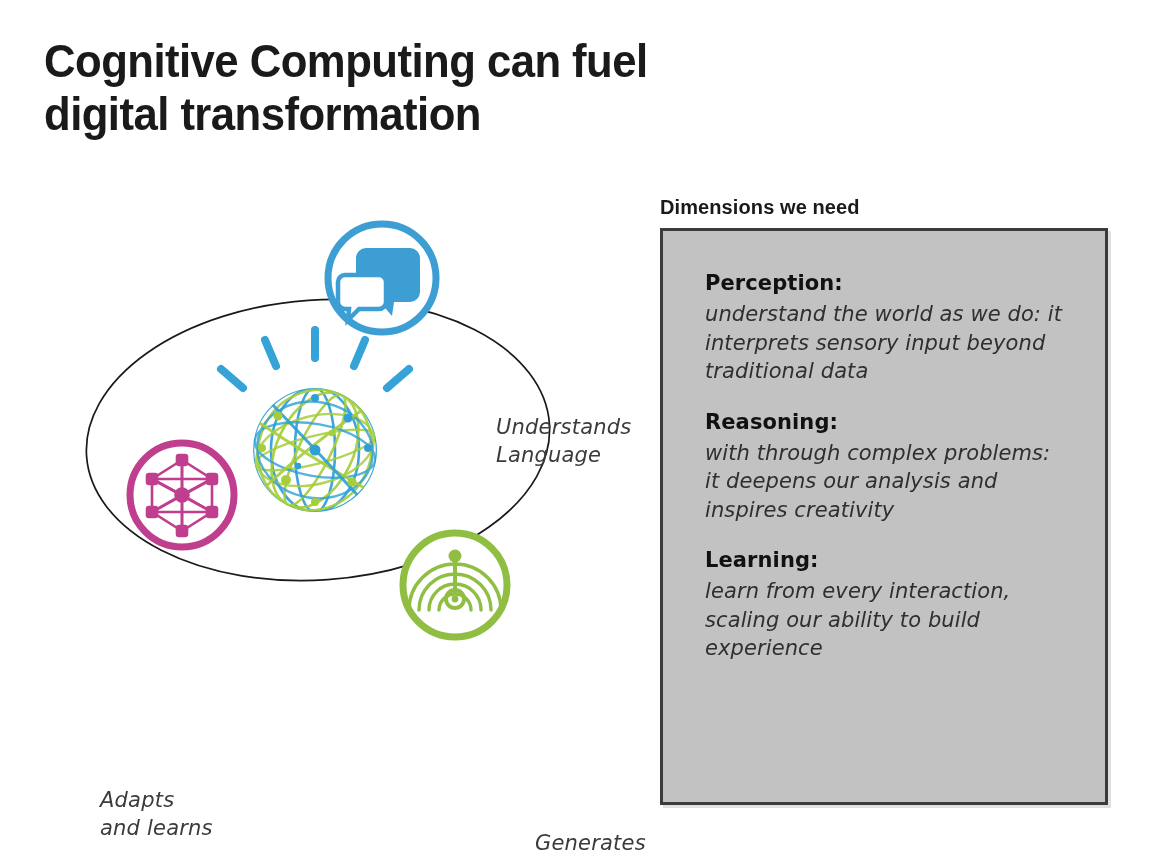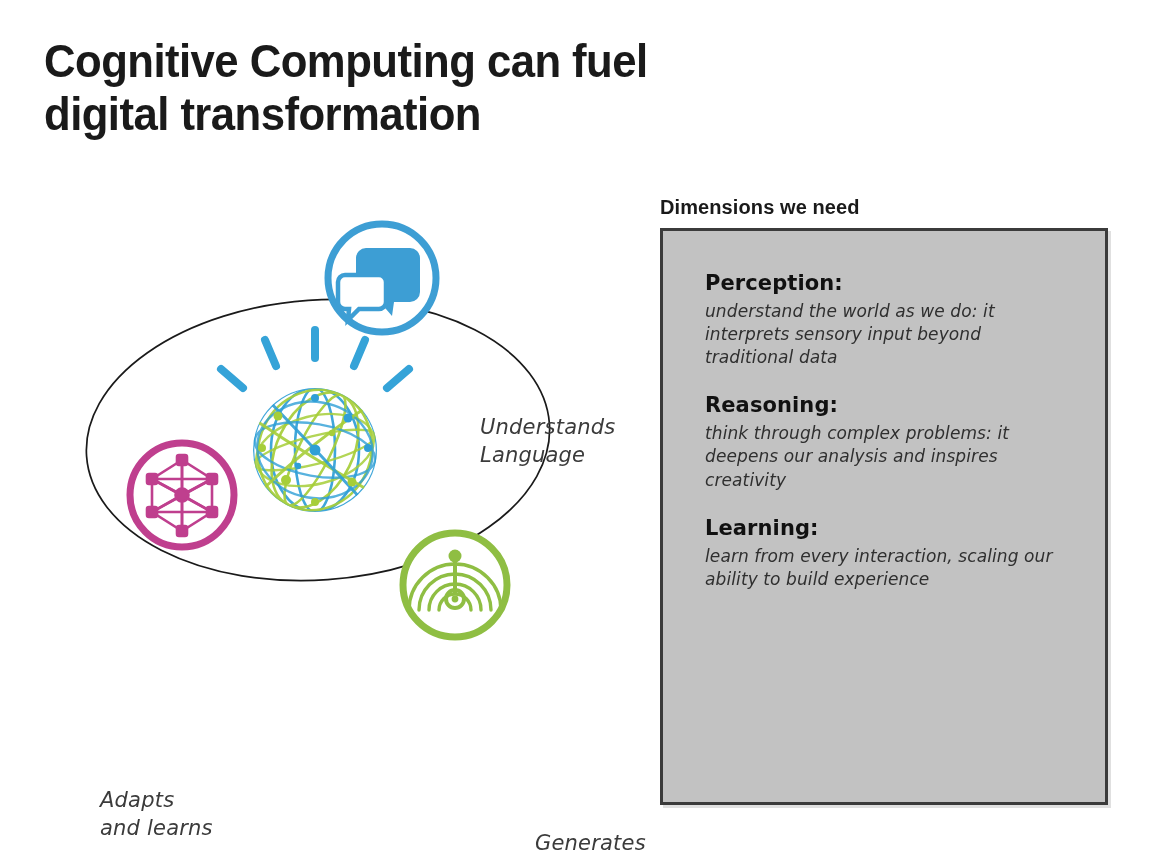--- a/index.html
+++ b/index.html
@@ -55,21 +55,21 @@
     position: absolute;
     font-family: "DejaVu Sans", "Liberation Sans", sans-serif;
     font-style: italic;
     font-size: 21px;
     line-height: 1.33;
     color: #3b3b3b;
     white-space: pre-line;
     letter-spacing: 0.2px;
   }
   #label-understands {
-    left: 440px;
+    left: 456px;
     top: 224px;
     width: 190px;
   }
   #label-adapts {
     left: 60px;
     top: 597px;
     width: 200px;
   }
   #label-generates {
     left: 495px;
@@ -112,21 +112,21 @@
     font-family: "DejaVu Sans", "Liberation Sans", sans-serif;
     font-weight: bold;
     font-size: 21px;
     color: #111111;
     margin: 0 0 5px 0;
     letter-spacing: 0.1px;
   }
   .dim-body {
     font-family: "DejaVu Sans", "Liberation Sans", sans-serif;
     font-style: italic;
-    font-size: 17px;
+    font-size: 21px;
     line-height: 1.36;
     color: #2f2f2f;
     margin: 0;
     letter-spacing: 0.1px;
   }
 </style>
 </head>
 <body>
 
 <div id="slide-title">Cognitive Computing can fuel digital transformation</div>
@@ -276,21 +276,21 @@
 <div id="dimensions-panel">
   <div class="panel-inner">
 
     <div class="dimension">
       <p class="dim-title">Perception:</p>
       <p class="dim-body">understand the world as we do: it interprets sensory input beyond traditional data</p>
     </div>
 
     <div class="dimension">
       <p class="dim-title">Reasoning:</p>
-      <p class="dim-body">think through complex problems: it deepens our analysis and inspires creativity</p>
+      <p class="dim-body">with through complex problems: it deepens our analysis and inspires creativity</p>
     </div>
 
 
     <div class="dimension">
       <p class="dim-title">Learning:</p>
       <p class="dim-body">learn from every interaction, scaling our ability to build experience</p>
     </div>
 
   </div>
 </div>

